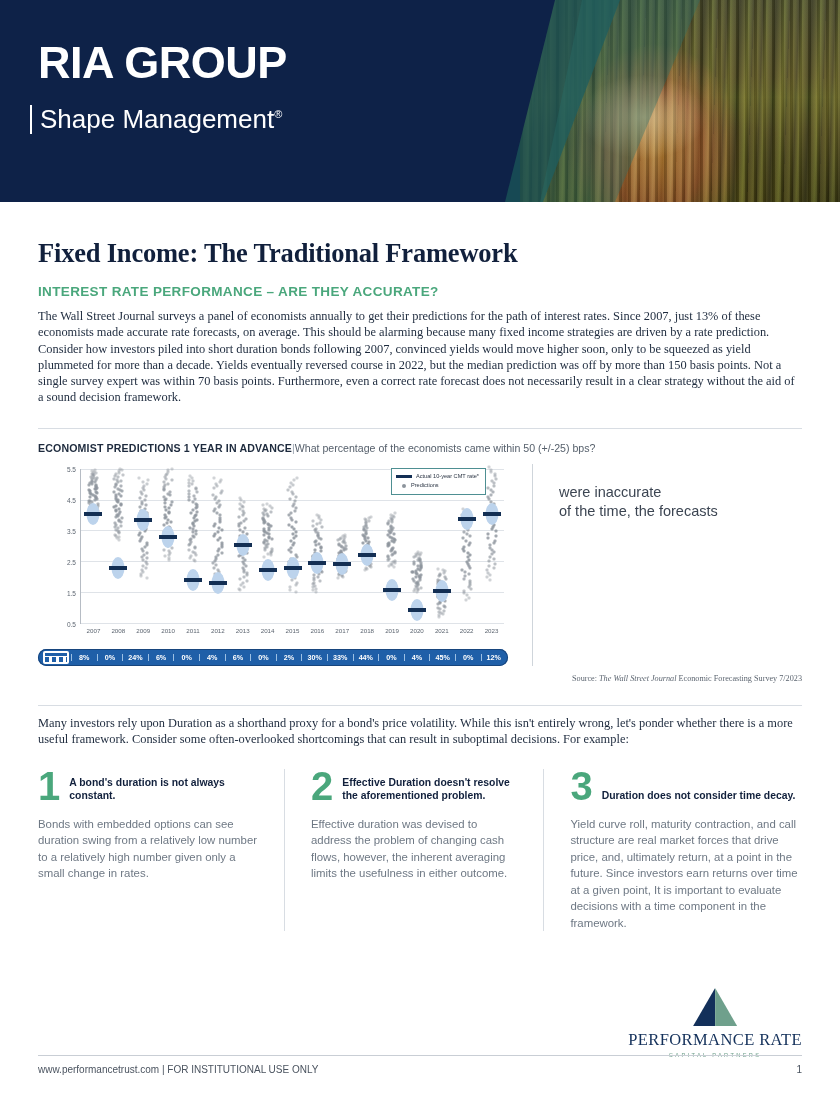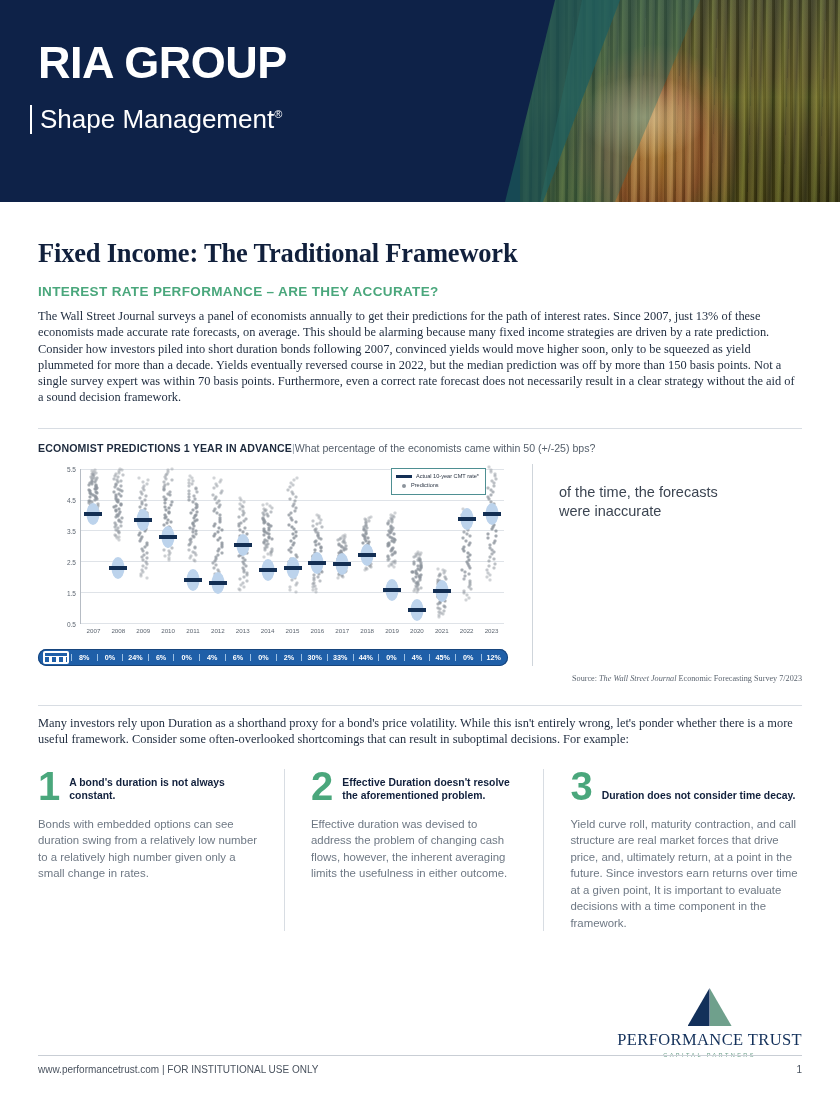--- a/index.html
+++ b/index.html
@@ -1192,22 +1192,22 @@
             <div class="pct">0%</div>
             <div class="pct">4%</div>
             <div class="pct">45%</div>
             <div class="pct">0%</div>
             <div class="pct">12%</div>
           </div>
       </div>
 
       <div class="stat-box">
         <div class="stat-cap">
+          <div>were inaccurate</div>
           <div>of the time, the forecasts</div>
-          <div>were inaccurate</div>
         </div>
       </div>
     </div>
 
     <div class="source"><span>Source: </span><i>The Wall Street Journal</i><span> Economic Forecasting Survey 7/2023</span></div>
 
     <hr class="rule">
 
     <div class="body-copy">Many investors rely upon Duration as a shorthand proxy for a bond's price volatility. While this isn't entirely wrong, let's ponder whether there is a more useful framework. Consider some often-overlooked shortcomings that can result in suboptimal decisions. For example:</div>
 
@@ -1234,21 +1234,21 @@
         <div class="coltext">Yield curve roll, maturity contraction, and call structure are real market forces that drive price, and, ultimately return, at a point in the future. Since investors earn returns over time at a given point, It is important to evaluate decisions with a time component in the framework.</div>
       </div>
     </div>
   </div>
 
   <div class="logo-area">
     <div class="logo-mark">
       <div class="lt"></div>
       <div class="rt"></div>
     </div>
-    <div class="logo-name">PERFORMANCE TRUST</div>
+    <div class="logo-name">PERFORMANCE RATE</div>
     <div class="logo-sub">CAPITAL PARTNERS</div>
   </div>
 
   <div class="footer">
     <div>www.performancetrust.com | FOR INSTITUTIONAL USE ONLY</div>
     <div>1</div>
   </div>
 </div>
 
 </body></html>

